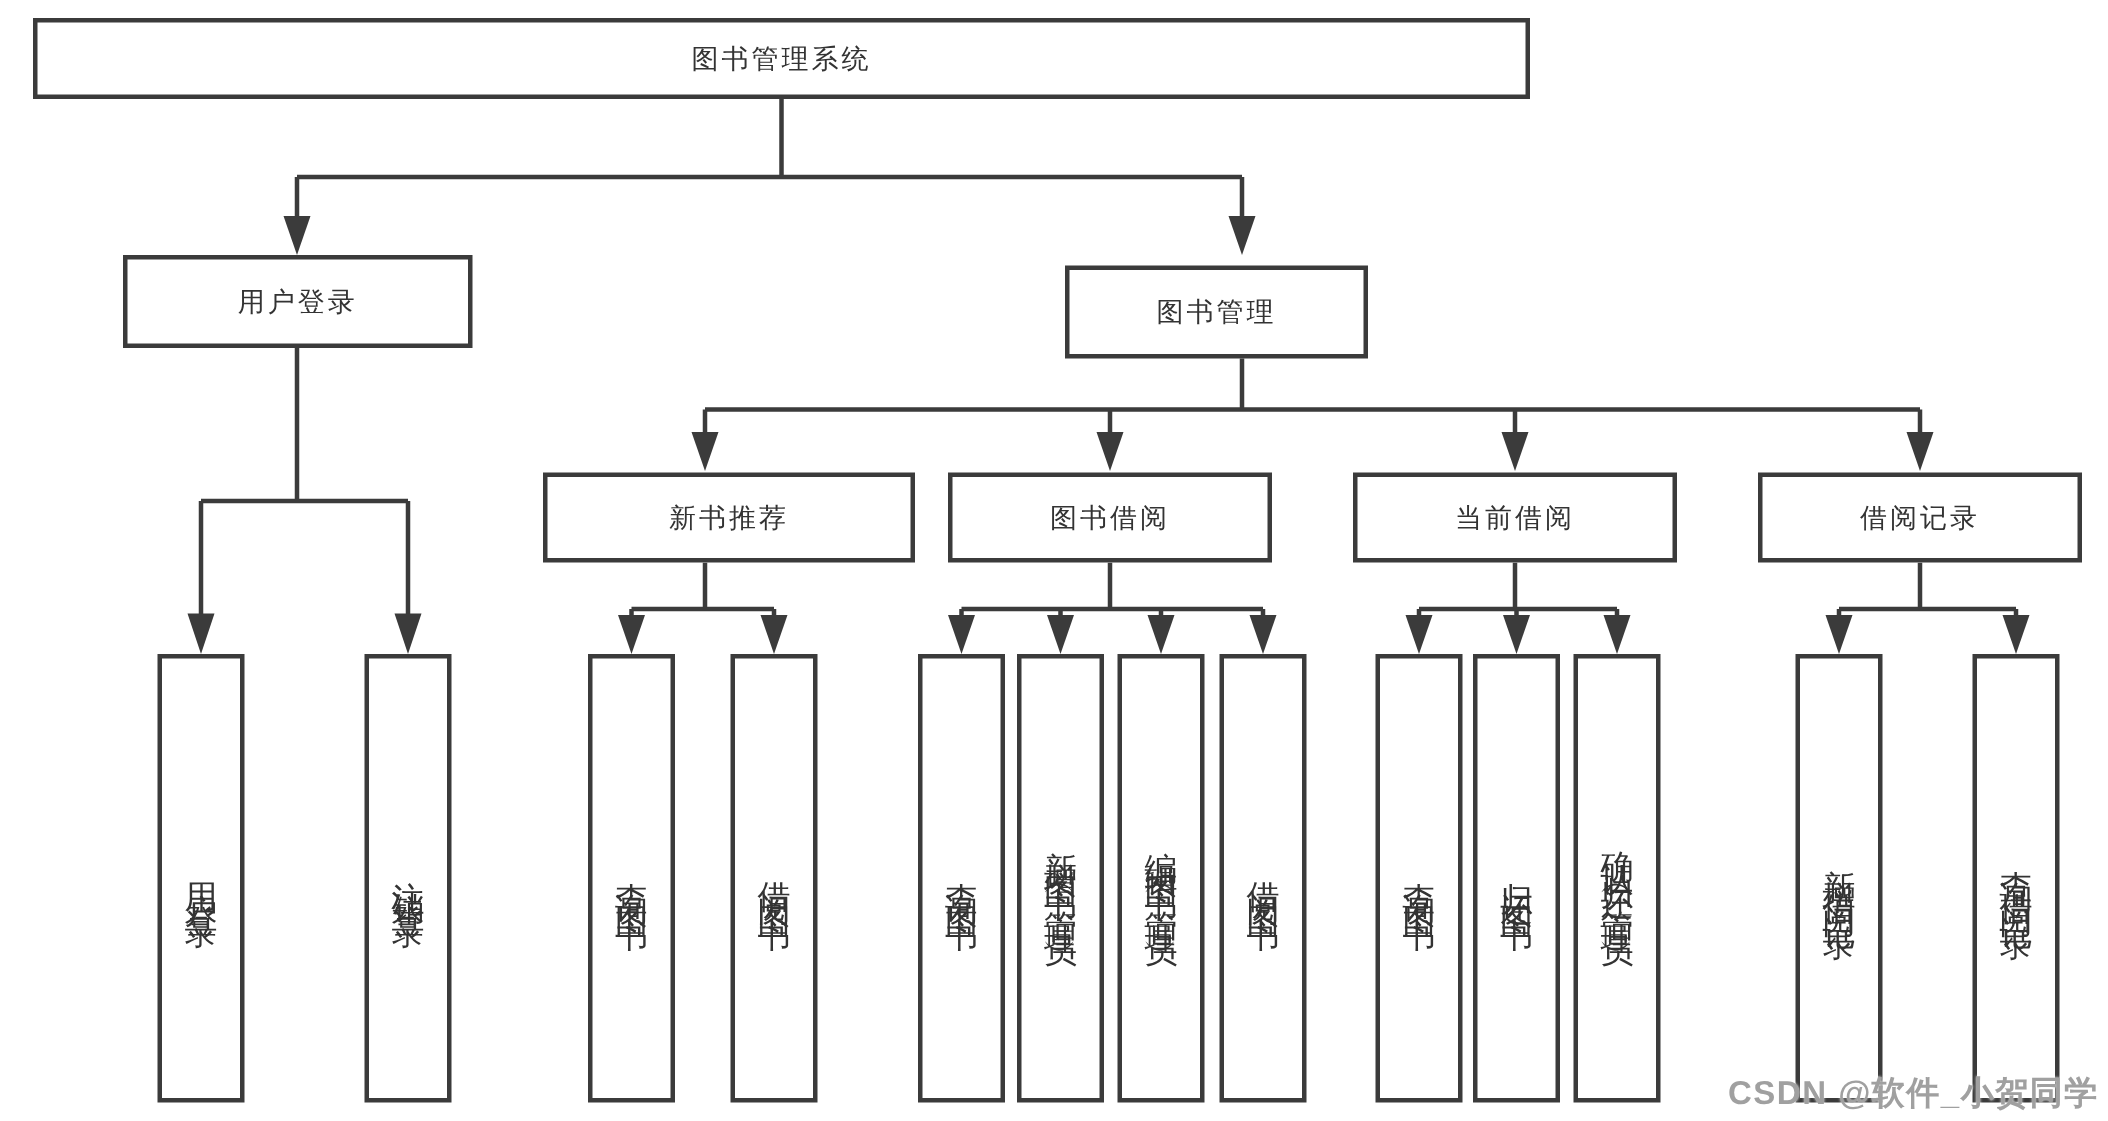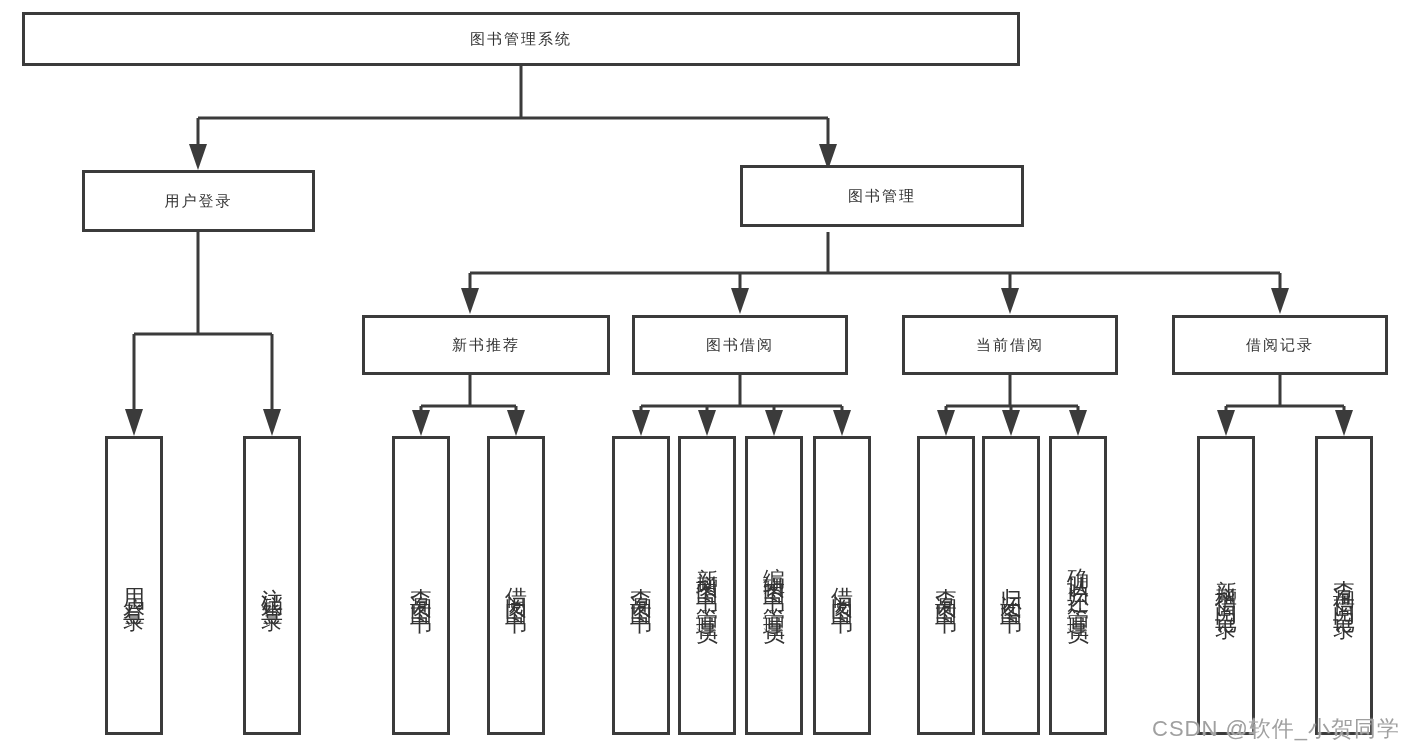--- a/index.html
+++ b/index.html
@@ -8,29 +8,29 @@
     font-family:"Liberation Sans","DejaVu Sans",sans-serif;overflow:hidden;
   }
   .stage svg{position:absolute;left:0;top:0;}
   .cl{stroke:var(--line,#3b3b3b);stroke-width:3;fill:none;}
   .ah{fill:var(--line,#3b3b3b);stroke:none;}
   .box{
     position:absolute;box-sizing:border-box;background:#fff;
     border:3px solid var(--line,#3b3b3b);color:var(--text,#333);
     display:flex;align-items:center;justify-content:center;
   }
-  .h{font-size:15px;letter-spacing:2px;white-space:nowrap;}
+  .h{font-size:18px;letter-spacing:2px;white-space:nowrap;}
   .v{
     writing-mode:vertical-rl;text-orientation:mixed;
     font-size:22px;letter-spacing:8px;white-space:nowrap;
   }
   .watermark{
     position:absolute;left:1152px;top:714px;z-index:5;
     font-size:22px;color:var(--watermark,#a0a0a0);letter-spacing:1px;
-    text-shadow:0 0 2px #fff;white-space:nowrap;
+    text-shadow:0 0 2px #fff;white-space:nowrap;font-weight:bold;
   }
 </style>
 </head>
 <body>
 
 <div class="stage">
 
   <svg width="1405" height="747" viewBox="0 0 1405 747">
     <g>
       <path class="cl" d="M521,66 V118 M198,118 H828 M198,118 V146 M828,118 V146"></path>
@@ -70,21 +70,21 @@
     <g>
       <path class="cl" d="M1280,375 V406 M1226,406 H1344 M1226,406 V412 M1344,406 V412"></path>
       <polygon class="ah" points="1217,410 1235,410 1226,436"></polygon>
       <polygon class="ah" points="1335,410 1353,410 1344,436"></polygon>
     </g>
   </svg>
 
   <div class="box h" style="left:22px;top:12px;width:998px;height:54px;">图书管理系统</div>
 
   <div class="box h" style="left:82px;top:170px;width:233px;height:62px;">用户登录</div>
-  <div class="box h" style="left:710px;top:165px;width:284px;height:62px;margin-left:30px;">图书管理</div>
+  <div class="box h" style="left:710px;top:177px;width:202px;height:62px;">图书管理</div>
 
   <div class="box h" style="left:362px;top:315px;width:248px;height:60px;">新书推荐</div>
   <div class="box h" style="left:902px;top:315px;width:216px;height:60px;">当前借阅</div>
   <div class="box h" style="left:632px;top:315px;width:216px;height:60px;">图书借阅</div>
   <div class="box h" style="left:1172px;top:315px;width:216px;height:60px;">借阅记录</div>
 
   <div class="box v" style="left:105px;top:436px;width:58px;height:299px;">用户登录</div>
   <div class="box v" style="left:243px;top:436px;width:58px;height:299px;">注销登录</div>
 
   <div class="box v" style="left:392px;top:436px;width:58px;height:299px;">查询图书</div>

